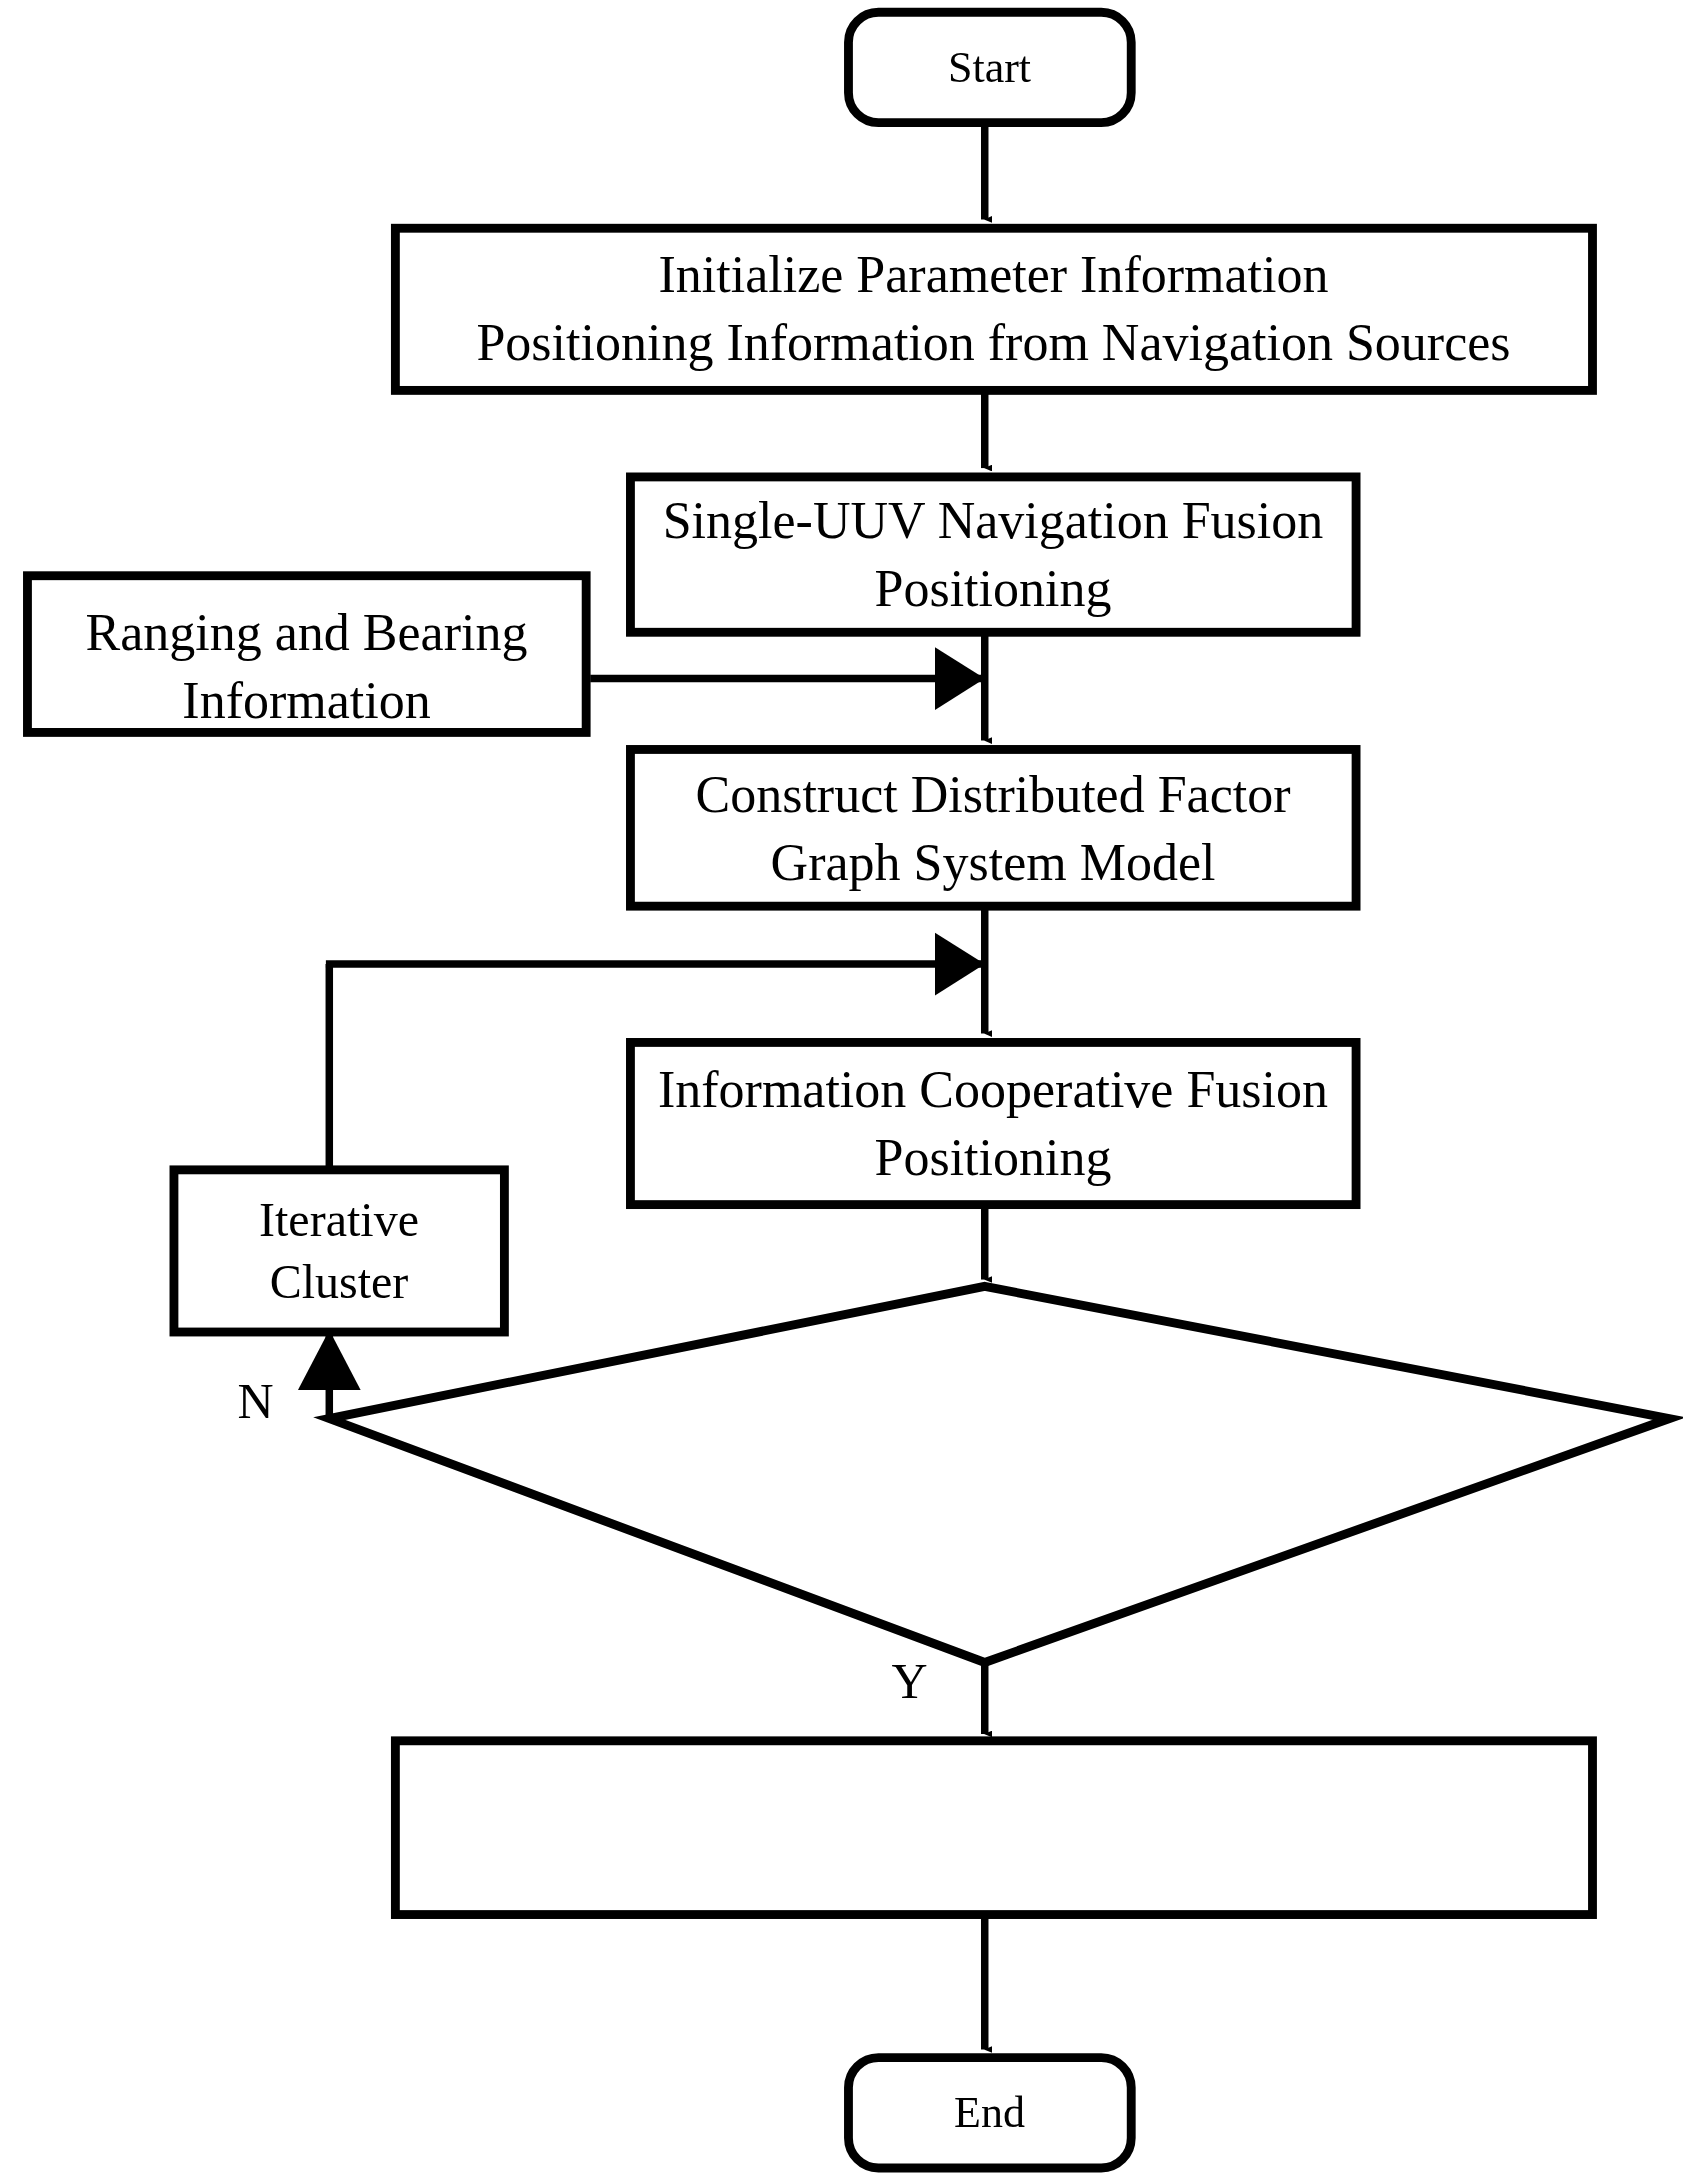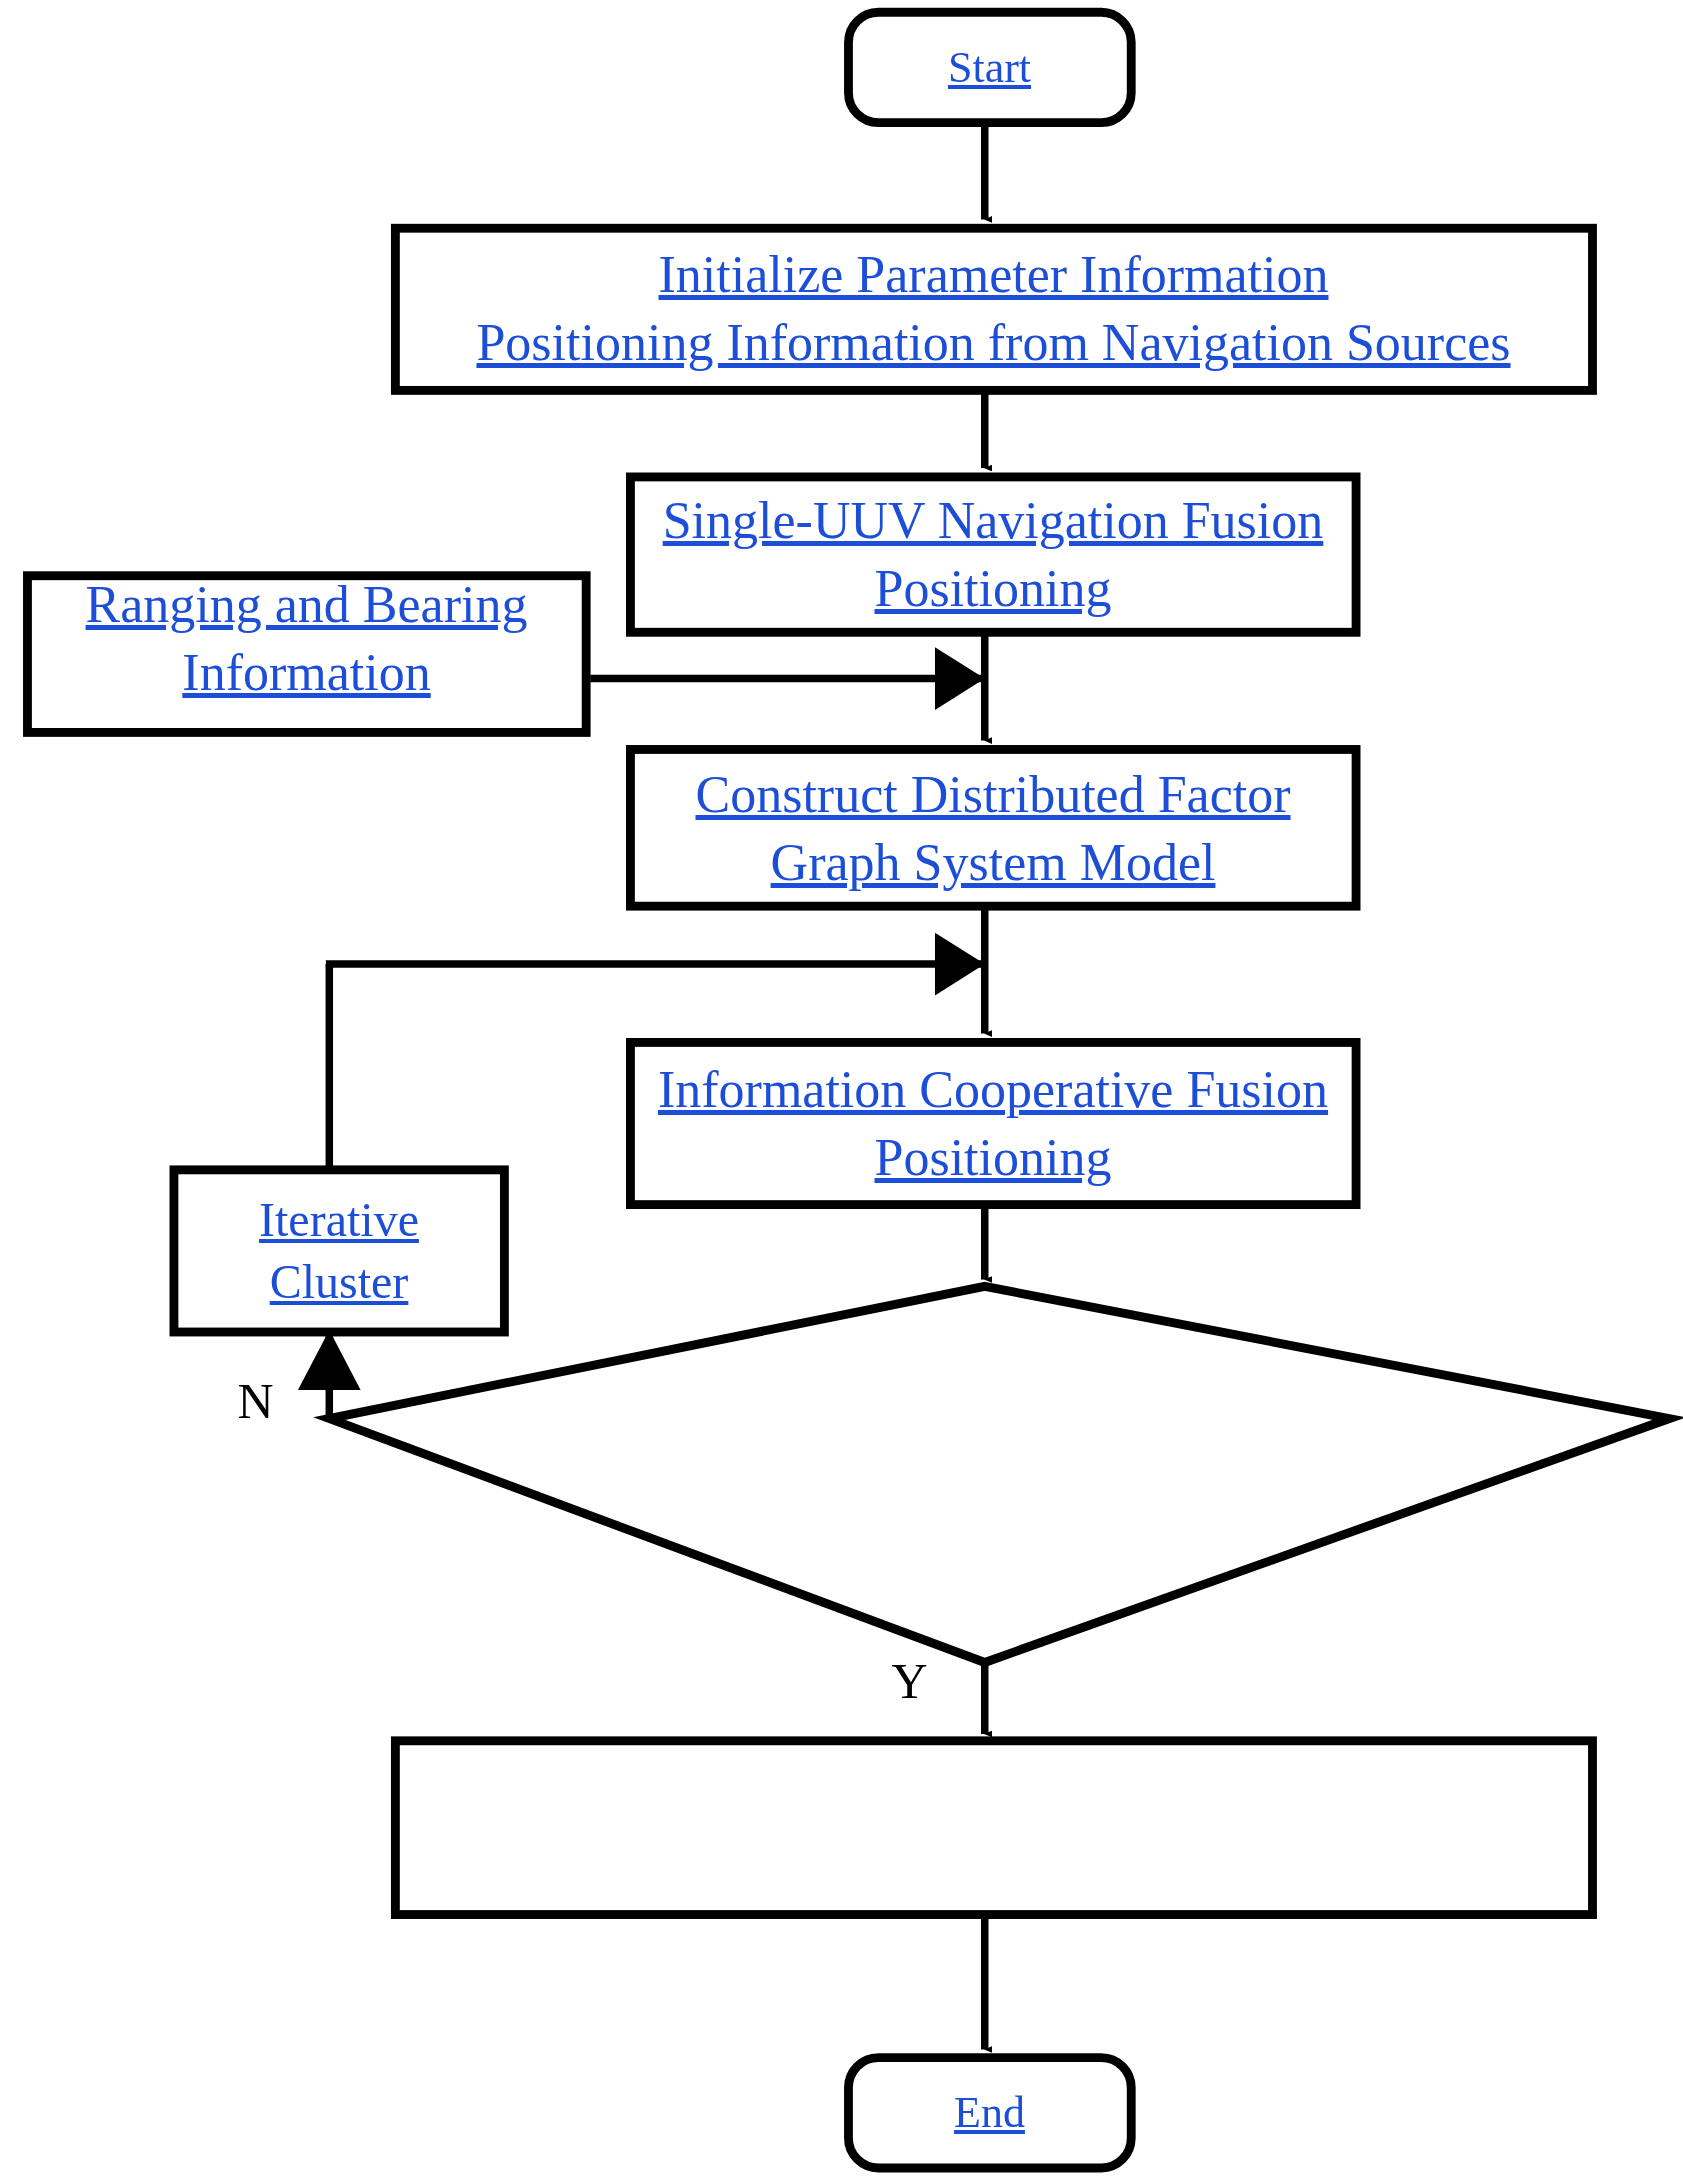--- a/index.html
+++ b/index.html
@@ -23,24 +23,23 @@
     width: 1684px;
     height: 2183px;
   }
   .node-label {
     position: absolute;
     display: flex;
     flex-direction: column;
     align-items: center;
     justify-content: center;
     line-height: 1.30;
-    color: #1d4ed8;
+    color: #000000;
     white-space: nowrap;
     pointer-events: none;
-    text-decoration: underline;
   }
   .node-label span { display: block; }
   .edge-label {
     position: absolute;
     text-align: center;
     color: #000000;
     line-height: 1;
   }
   .fs-terminal { font-size: 44px; }
   .fs-proc     { font-size: 52px; }
@@ -112,21 +111,21 @@
   <div class="node-label fs-proc" style="left:395px; top:228px; width:1197px; height:162px;">
     <span>Initialize Parameter Information</span>
     <span>Positioning Information from Navigation Sources</span>
   </div>
 
   <div class="node-label fs-proc" style="left:630px; top:477px; width:726px; height:155px;">
     <span>Single-UUV Navigation Fusion</span>
     <span>Positioning</span>
   </div>
 
-  <div class="node-label fs-proc" style="left:27px; top:560px; width:559px; height:157px;">
+  <div class="node-label fs-proc" style="left:27px; top:588px; width:559px; height:157px;">
     <span>Ranging and Bearing</span>
     <span>Information</span>
   </div>
 
   <div class="node-label fs-proc" style="left:630px; top:750px; width:726px; height:157px;">
     <span>Construct Distributed Factor</span>
     <span>Graph System Model</span>
   </div>
 
   <div class="node-label fs-proc" style="left:630px; top:1043px; width:726px; height:162px;">

